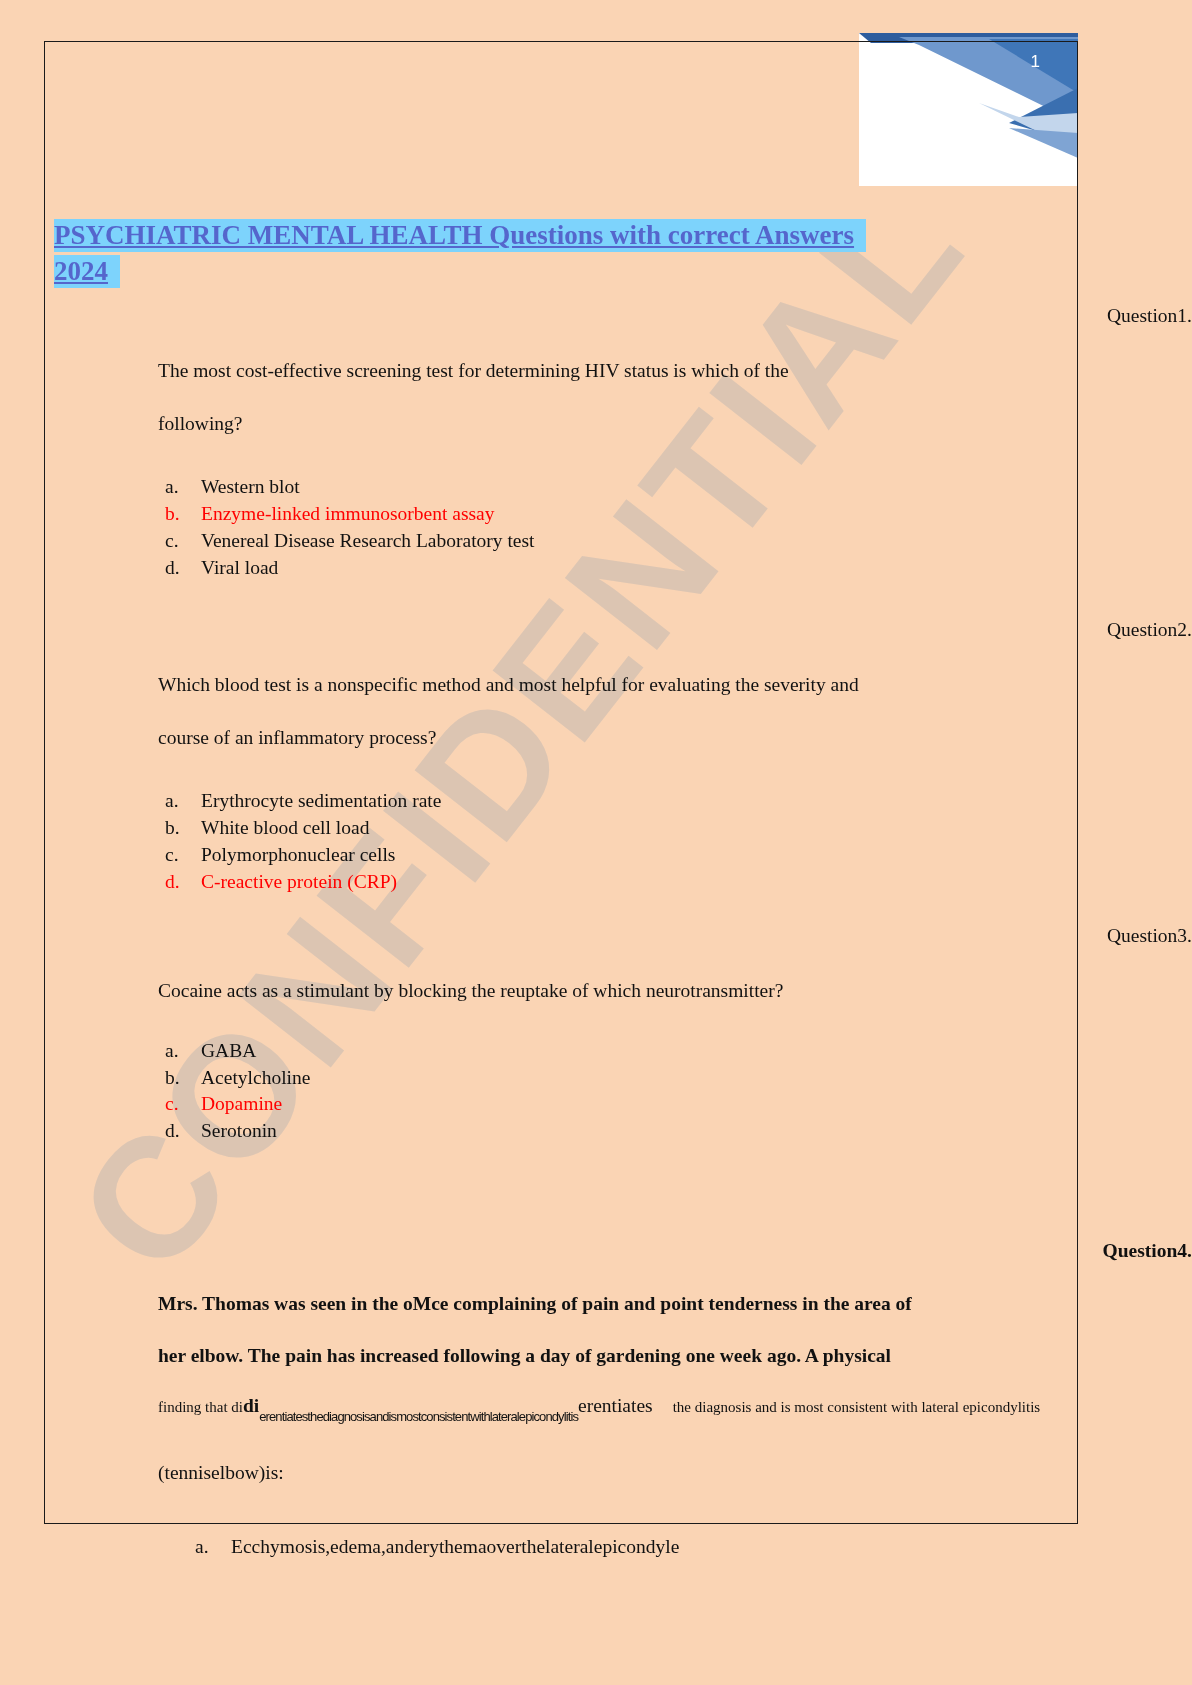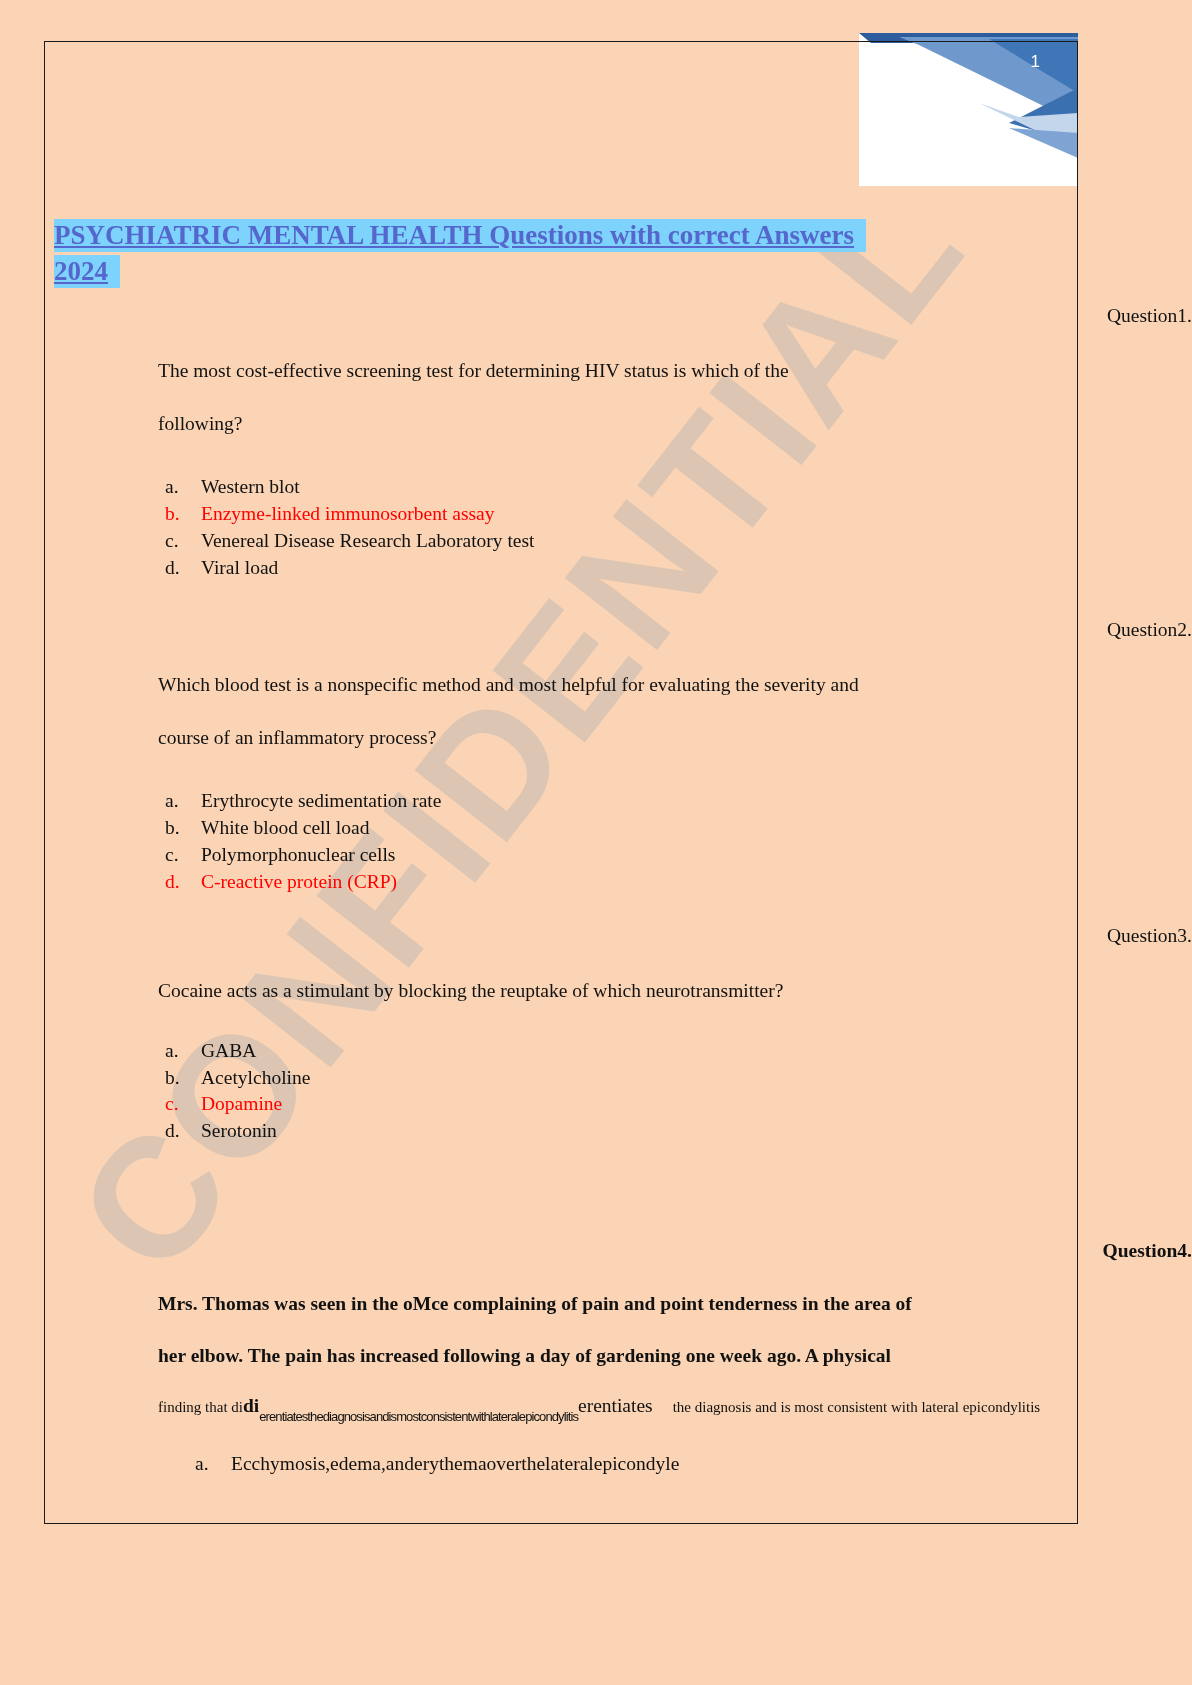--- a/index.html
+++ b/index.html
@@ -318,20 +318,21 @@
 
       <div class="q-stem justify" style="margin-left:158px; margin-top:16px; width:820px;font-weight:bold;">
         <div style="text-align:justify;">Mrs. Thomas was seen in the oMce complaining of pain and point tenderness in the area of</div>
         <div style="text-align:justify;">her elbow. The pain has increased following  a day of gardening one  week ago.  A physical</div>
       </div>
 
       <div class="q4-line" style="margin-left:158px; margin-top:14px; width:820px; white-space:nowrap;">
         <span class="q4-small">finding   that   di</span><span class="q4-big" style="font-weight:700;">di</span><span class="glitch">erentiatesthediagnosisandismostconsistentwithlateralepicondylitis</span><span class="q4-big">erentiates</span><span class="q4-small" style="padding-left:20px;">the   diagnosis   and   is   most   consistent   with   lateral   epicondylitis</span>
       </div>
 
+      <div class="q-stem" style="margin-left:158px; margin-top:30px;">(tenniselbow)is:</div>
 
       <ol class="options" style="margin-left:195px; margin-top:34px;">
         <li>
           <span class="marker">a.</span>
           <span>Ecchymosis,edema,anderythemaoverthelateralepicondyle</span>
         </li>
       </ol>
     </div>
 
   </div>

